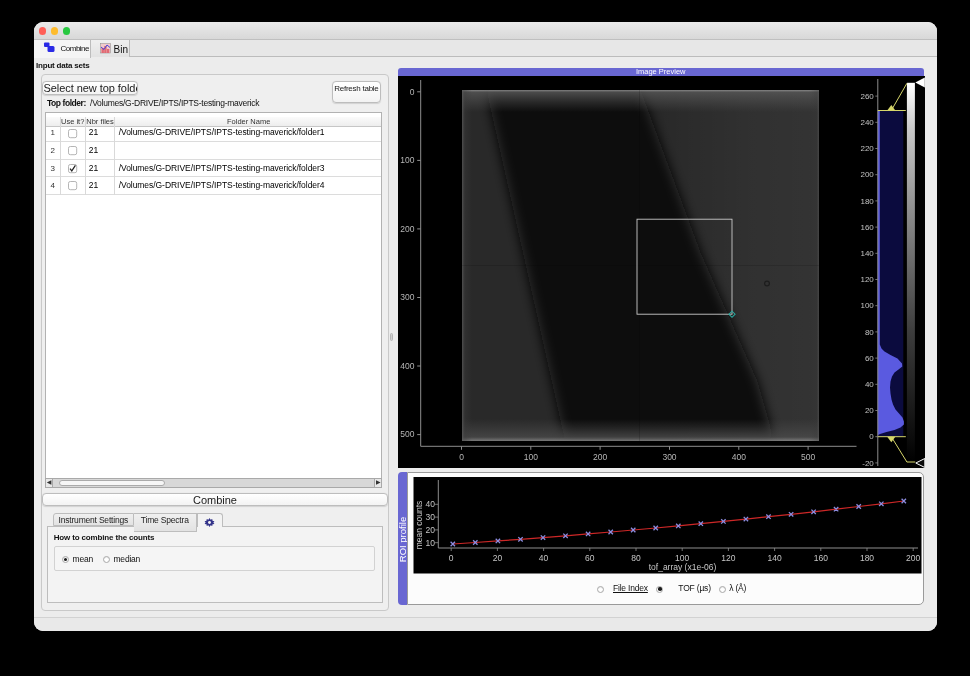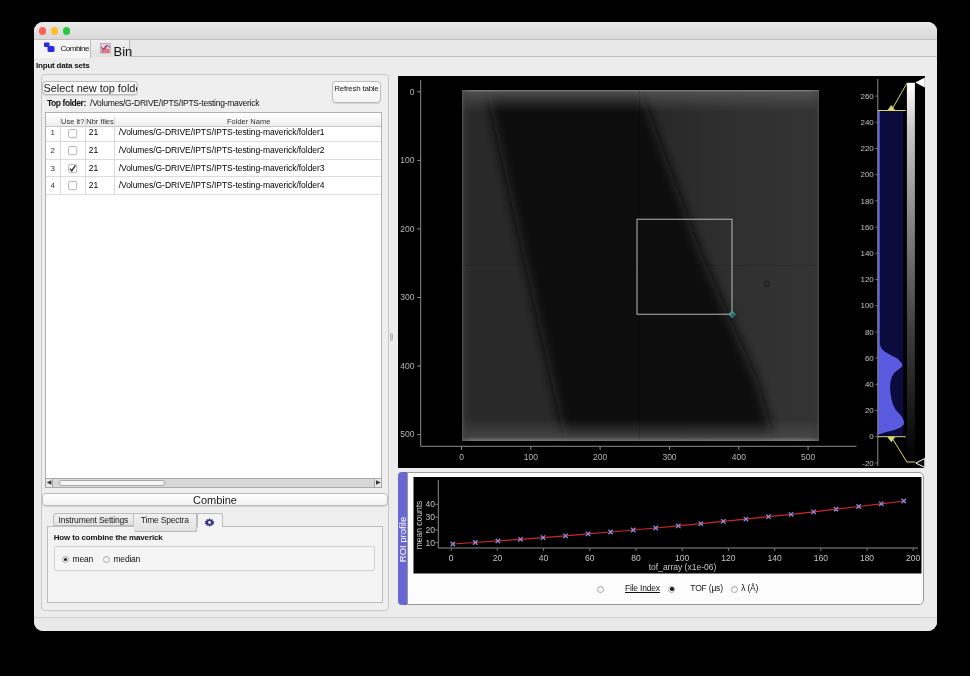--- a/index.html
+++ b/index.html
@@ -25,21 +25,21 @@
       <span style="position:absolute;left:27px;top:3.8px;font-size:8px;letter-spacing:-0.5px;">Combine</span>
     </div>
     <div style="position:absolute;left:57px;top:0;width:39px;height:16.5px;background:linear-gradient(#efefef,#e2e2e2);border-right:1px solid #bcbcbc;font-size:9px;color:#111;">
       <svg width="11" height="11" style="position:absolute;left:9px;top:2.5px">
           <rect x="0.5" y="0.5" width="10" height="9.5" fill="#f2c9cb" stroke="#888" stroke-width="0.5"></rect>
           <rect x="1.5" y="5" width="2.4" height="5" fill="#e06a74"></rect>
           <rect x="4.2" y="3" width="2.4" height="7" fill="#e06a74"></rect>
           <rect x="6.9" y="6" width="2.4" height="4" fill="#e06a74"></rect>
           <polyline points="1,4 4,6.5 7,2 10,4.5" fill="none" stroke="#4444dd" stroke-width="1"></polyline>
         </svg>
-      <span style="position:absolute;left:23px;top:3.8px;font-size:13px;">Bin</span>
+      <span style="position:absolute;left:23px;top:3.8px;font-size:10px;">Bin</span>
     </div>
   </div>
 
   <div style="position:absolute;left:2.5px;top:38.5px;font-size:8px;letter-spacing:-0.2px;font-weight:bold;color:#111;">Input data sets</div>
   <div style="position:absolute;left:7.8px;top:52px;width:347.5px;height:536.5px;background:#efefef;border:1px solid #c9c9c9;border-radius:4px;"></div>
   <div class="btn" style="left:8.9px;top:58.9px;width:95.4px;height:14.5px;line-height:13.5px;letter-spacing:-0.05px;">Select new top folder ...</div>
   <div class="btn" style="left:298.4px;top:58.9px;width:49px;height:22px;line-height:13.5px;font-size:8px;letter-spacing:-0.25px;">Refresh table</div>
   <div style="position:absolute;left:13.5px;top:75.5px;font-size:8.5px;color:#111;text-align:right;"><b style="letter-spacing:-0.45px;">Top folder:</b><span style="letter-spacing:-0.25px;">&nbsp; /Volumes/G-DRIVE/IPTS/IPTS-testing-maverick</span></div>
 
   <div style="position:absolute;left:11.5px;top:89.7px;width:337.4px;height:375.8px;background:#ffffff;border:1px solid #b2b2b2;">
@@ -60,21 +60,20 @@
       <div style="position:absolute;left:69.2px;top:0;width:267px;height:17.6px;line-height:17.6px;padding-left:3.5px;">/Volumes/G-DRIVE/IPTS/IPTS-testing-maverick/folder1</div>
     </div>
 <div style="position:absolute;left:0;top:29.3px;width:100%;height:17.6px;border-bottom:1px solid #dcdcdc;font-size:8.5px;letter-spacing:-0.05px;color:#000;">
       <div class="cell" style="left:0;top:0;width:14.5px;height:17.6px;font-size:8px;color:#333;text-align:center;line-height:17px;">2</div>
       <div class="cell" style="left:14.5px;top:0;width:25.3px;height:17.6px;">
           <svg width="10" height="10" style="position:absolute;left:7.5px;top:4.3px">
             <rect x="0.5" y="0.5" width="8.2" height="8.2" rx="1.8" fill="#fff" stroke="#b5b5b5"></rect>
           </svg>
         </div>
       <div class="cell" style="left:39.8px;top:0;width:29.4px;height:17.6px;line-height:17.6px;padding-left:3px;">21</div>
-      <div style="position:absolute;left:69.2px;top:0;width:267px;height:17.6px;line-height:17.6px;padding-left:3.5px;">/Volumes/G-DRIVE/IPTS/IPTS-testing-maverick/folder2</div>
     </div>
 <div style="position:absolute;left:0;top:46.9px;width:100%;height:17.6px;border-bottom:1px solid #dcdcdc;font-size:8.5px;letter-spacing:-0.05px;color:#000;">
       <div class="cell" style="left:0;top:0;width:14.5px;height:17.6px;font-size:8px;color:#333;text-align:center;line-height:17px;">3</div>
       <div class="cell" style="left:14.5px;top:0;width:25.3px;height:17.6px;">
           <svg width="10" height="10" style="position:absolute;left:7.5px;top:4.3px">
             <rect x="0.5" y="0.5" width="8.2" height="8.2" rx="1.8" fill="#fff" stroke="#b5b5b5"></rect>
             <path d="M2,4.6 L3.8,6.9 L7.4,1.4" stroke="#222" stroke-width="1.2" fill="none"></path>
           </svg>
         </div>
       <div class="cell" style="left:39.8px;top:0;width:29.4px;height:17.6px;line-height:17.6px;padding-left:3px;">21</div>
@@ -103,27 +102,30 @@
   <div style="position:absolute;left:19.3px;top:490.8px;height:13.4px;">
     <div style="position:absolute;left:0;top:0;width:81px;height:13.4px;background:linear-gradient(#f0f0f0,#e2e2e2);border:1px solid #bdbdbd;border-radius:3px 0 0 0;font-size:8.5px;letter-spacing:-0.2px;color:#222;text-align:center;line-height:12.5px;">Instrument Settings</div>
     <div style="position:absolute;left:81px;top:0;width:62.9px;height:19px;background:linear-gradient(#f0f0f0,#e2e2e2);border:1px solid #bdbdbd;border-left:none;font-size:8.5px;letter-spacing:-0.2px;color:#222;text-align:center;line-height:12.5px;">Time Spectra</div>
     <div style="position:absolute;left:143.9px;top:0;width:26.4px;height:14.4px;background:#f3f3f3;border:1px solid #bdbdbd;border-bottom:none;border-radius:0 3px 0 0;text-align:center;">
       <svg width="11" height="11" style="margin-top:1.5px" viewBox="0 0 20 20">
           <path d="M10 2 L12 5 L15 3.5 L15.5 7 L19 7.5 L17 10 L19 12.5 L15.5 13 L15 16.5 L12 15 L10 18 L8 15 L5 16.5 L4.5 13 L1 12.5 L3 10 L1 7.5 L4.5 7 L5 3.5 L8 5 Z" fill="#34348a"></path>
           <circle cx="10" cy="10" r="2.6" fill="#f3f3f3"></circle>
         </svg>
     </div>
   </div>
-  <div style="position:absolute;left:20.2px;top:511px;font-size:8px;letter-spacing:-0.15px;font-weight:bold;color:#111;">How to combine the maverick</div>
+  <div style="position:absolute;left:20.2px;top:511px;font-size:8px;letter-spacing:-0.15px;font-weight:bold;color:#111;">How to combine the counts</div>
   <div style="position:absolute;left:20.2px;top:524px;width:321.7px;height:25px;background:#f5f5f5;border:1px solid #d2d2d2;border-radius:2px;"></div>
   <div style="position:absolute;left:28.5px;top:531.5px;font-size:8.5px;letter-spacing:-0.2px;color:#111;">
     <span class="radio sel"></span><span style="margin-left:3.5px;">mean</span><span class="radio" style="margin-left:10px;"></span><span style="margin-left:3.5px;">median</span>
   </div>
   <div style="position:absolute;left:356.5px;top:311px;width:3px;height:8px;border-radius:2px;background:#d0d0d0;border:0.5px solid #b5b5b5;"></div>
 
+  <div style="position:absolute;left:364px;top:45.5px;width:526.5px;height:8px;background:#6967d2;border-radius:3px 3px 0 0;">
+    <div style="width:100%;text-align:center;font-size:7.5px;color:#fff;line-height:8px;">Image Preview</div>
+  </div>
   <div style="position:absolute;left:364px;top:53.5px;width:527px;height:392px;">
       <svg width="527" height="392" viewBox="0 0 527 392" xmlns="http://www.w3.org/2000/svg" style="position:absolute;left:0;top:0">
 <defs>
 <clipPath id="imclip">
             <rect x="64" y="14" width="357" height="351"></rect>
           </clipPath>
 <linearGradient id="topstrip" x1="0" y1="0" x2="0" y2="1">
  <stop offset="0" stop-color="#a2a2a2"></stop>
             <stop offset="0.1" stop-color="#5a5a5a"></stop>
             <stop offset="1" stop-color="#555555" stop-opacity="0"></stop>
@@ -325,16 +327,16 @@
           <path d="M426.9,35.0 L431.3,39.4 M426.9,39.4 L431.3,35.0"></path>
           <path d="M449.5,32.3 L453.9,36.7 M449.5,36.7 L453.9,32.3"></path>
           <path d="M472.1,29.6 L476.5,34.0 M472.1,34.0 L476.5,29.6"></path>
           <path d="M494.6,26.8 L499.0,31.2 M494.6,31.2 L499.0,26.8"></path>
         </g>
 <text x="275.5" y="97.5" opacity="0.99" text-anchor="middle" fill="#cccccc" font-size="8.5" font-family="Liberation Sans, sans-serif">tof_array (x1e-06)</text>
 <text x="13" y="51" opacity="0.99" text-anchor="middle" fill="#cccccc" font-size="8.5" font-family="Liberation Sans, sans-serif" transform="rotate(-90 15 51)">mean counts</text>
 </svg>
     </div>
   <div style="position:absolute;left:563.5px;top:561px;font-size:8.5px;letter-spacing:-0.2px;color:#111;white-space:nowrap;">
-    <span class="radio"></span><span style="margin-left:21px;text-decoration:underline;">File Index</span><span class="radio sel" style="margin-left:8.5px;"></span><span style="margin-left:15px;">TOF (µs)</span><span class="radio" style="margin-left:8.5px;"></span><span style="margin-left:3px;">λ (Å)</span>
+    <span class="radio"></span><span style="margin-left:9px;text-decoration:underline;">File Index</span><span class="radio sel" style="margin-left:8.5px;"></span><span style="margin-left:15px;">TOF (µs)</span><span class="radio" style="margin-left:8.5px;"></span><span style="margin-left:3px;">λ (Å)</span>
   </div>
 
   <div style="position:absolute;left:0;top:595px;width:100%;height:14px;background:#e9e9e9;border-top:1px solid #d2d2d2;"></div>
 </div>
 </body></html>

